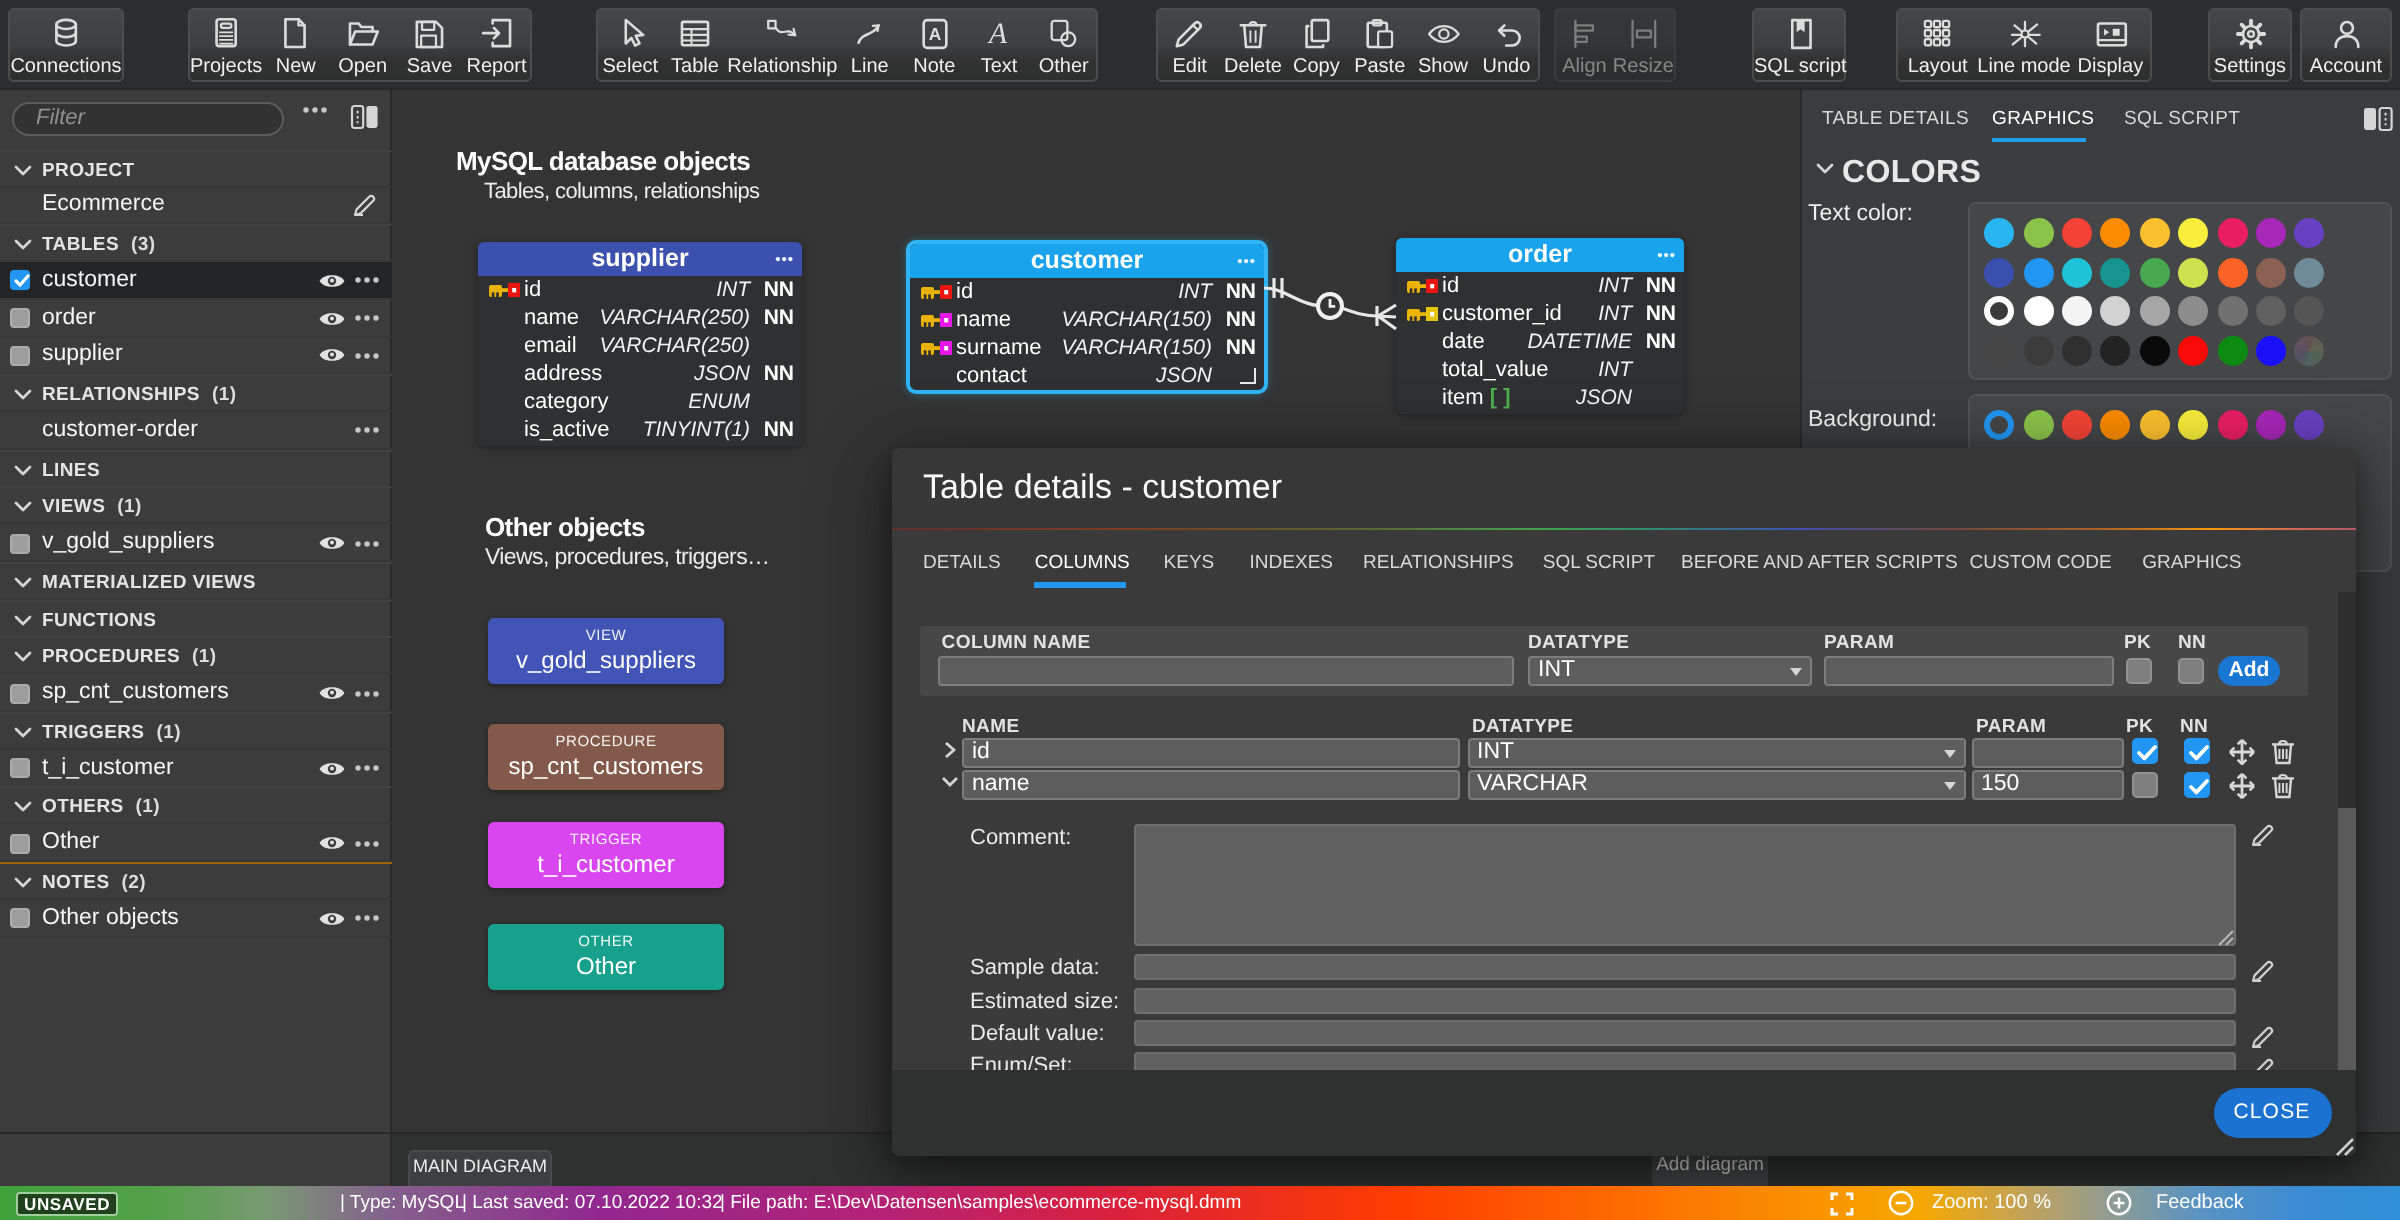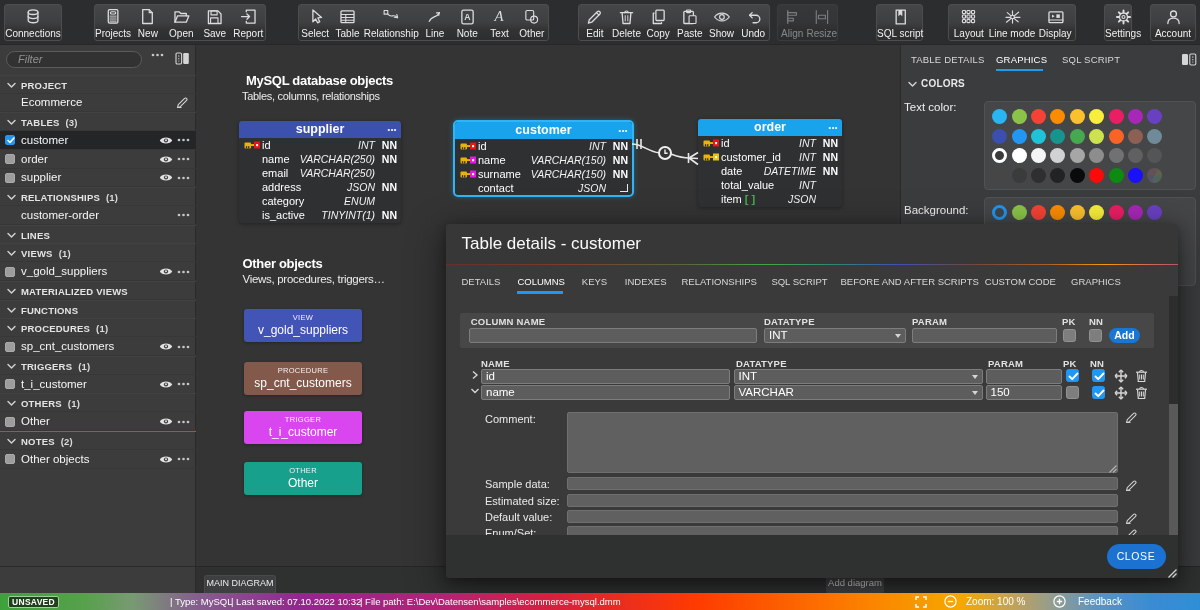--- a/index.html
+++ b/index.html
@@ -285,21 +285,21 @@
         <div class="titem" style="flex:1;">
           <svg width="23" height="23" viewBox="0 0 23 23">
             <rect x="4" y="5.5" width="16" height="12.5" rx="1" stroke="#dcdcdc" stroke-width="1.5" fill="none" stroke-linecap="round" stroke-linejoin="round"></rect>
             <path d="M4 15 h16" stroke="#dcdcdc" stroke-width="1.3" fill="none" stroke-linecap="round" stroke-linejoin="round"></path>
             <path d="M7.5 8.5 l3 2 -3 2 Z" fill="#dcdcdc" stroke="none"></path>
             <rect x="12.5" y="8.5" width="4" height="4" fill="#dcdcdc"></rect>
           </svg>
           <div class="tlabel">Display</div>
         </div>
       </div>
-      <div class="tgroup" style="left:1104px;width:28px;">
+      <div class="tgroup" style="left:1104px;width:42px;">
         <div class="titem" style="flex:1;">
           <svg width="23" height="23" viewBox="0 0 23 23">
             <circle cx="11.5" cy="11.5" r="4.6" stroke="#dcdcdc" stroke-width="1.5" fill="none" stroke-linecap="round" stroke-linejoin="round"></circle>
             <circle cx="11.5" cy="11.5" r="1.7" stroke="#dcdcdc" stroke-width="1.3" fill="none" stroke-linecap="round" stroke-linejoin="round"></circle>
             <path d="M16.80 11.50 L19.10 11.50" stroke="#dcdcdc" stroke-width="2.2" stroke-linecap="round"></path>
             <path d="M15.25 15.25 L16.87 16.87" stroke="#dcdcdc" stroke-width="2.2" stroke-linecap="round"></path>
             <path d="M11.50 16.80 L11.50 19.10" stroke="#dcdcdc" stroke-width="2.2" stroke-linecap="round"></path>
             <path d="M7.75 15.25 L6.13 16.87" stroke="#dcdcdc" stroke-width="2.2" stroke-linecap="round"></path>
             <path d="M6.20 11.50 L3.90 11.50" stroke="#dcdcdc" stroke-width="2.2" stroke-linecap="round"></path>
             <path d="M7.75 7.75 L6.13 6.13" stroke="#dcdcdc" stroke-width="2.2" stroke-linecap="round"></path>
@@ -587,21 +587,21 @@
             <circle cx="2" cy="2" r="1.35" fill="#c7c7c7"></circle>
             <circle cx="6.5" cy="2" r="1.35" fill="#c7c7c7"></circle>
             <circle cx="11" cy="2" r="1.35" fill="#c7c7c7"></circle>
           </svg>
         </span>
         <span class="stext sitem">Other objects</span>
       </div>
       <div class="abs" style="left:0;top:521px;width:196px;border-top:1px solid #2a2a2a;height:0;"></div>
     </div>
 <div id="canvas">
-      <div class="h1" style="left:50px;top:27.5px;">MySQL database objects</div>
+      <div class="h1" style="left:32px;top:27.5px;">MySQL database objects</div>
       <div class="h2" style="left:46px;top:44.5px;">Tables, columns, relationships</div>
       <div class="dbtable" style="left:43px;top:75.5px;width:162px;height:102.2px;">
         <div class="dbhead" style="background:#3c50ae;">supplier<span class="hdots">•••</span></div>
         <div class="dbrow">
           <span class="keyic">
             <svg width="16" height="10" viewBox="0 0 16 10">
               <rect x="0.5" y="2.5" width="6.5" height="6" rx="1" fill="#eab308"></rect>
               <rect x="1.9" y="6.2" width="1.3" height="2.3" fill="#2f3032"></rect>
               <rect x="4.1" y="6.2" width="1.3" height="2.3" fill="#2f3032"></rect>
               <rect x="6.5" y="4.1" width="3.8" height="1.9" fill="#eab308"></rect>
@@ -780,21 +780,21 @@
           <rect x="1" y="1" width="6" height="11" rx="1.2" fill="#d5d5d5"></rect>
           <rect x="8.8" y="1" width="6" height="11" rx="1.2" stroke="#d5d5d5" stroke-width="1.1" fill="none"></rect>
           <path d="M11.8 3.4 v6.2" stroke="#d5d5d5" stroke-width="1" stroke-dasharray="1.3 1.3"></path>
         </svg>
       </div>
       <div class="abs" style="left:7px;top:36px;">
         <svg width="9" height="7" viewBox="0 0 9 7">
           <path d="M1 1.5 L4.5 5 L8 1.5" stroke="#d5d5d5" stroke-width="1.4" fill="none" stroke-linecap="round" stroke-linejoin="round"></path>
         </svg>
       </div>
-      <div class="abs" style="left:20px;top:33px;font-size:10px;font-weight:bold;color:#e8e8e8;letter-spacing:.2px;">COLORS</div>
+      <div class="abs" style="left:20px;top:33px;font-size:16px;font-weight:bold;color:#e8e8e8;letter-spacing:.2px;">COLORS</div>
       <div class="abs" style="left:3px;top:56px;font-size:11.5px;color:#efefef;">Text color:</div>
       <div class="swatchbox" style="top:56px;height:89px;">
         <div class="sw" style="left:7.2px;top:7.3px;background:#29b5f2;"></div>
         <div class="sw" style="left:26.6px;top:7.3px;background:#8bc34a;"></div>
         <div class="sw" style="left:46.0px;top:7.3px;background:#f44336;"></div>
         <div class="sw" style="left:65.4px;top:7.3px;background:#fb8c00;"></div>
         <div class="sw" style="left:84.8px;top:7.3px;background:#fbc02d;"></div>
         <div class="sw" style="left:104.2px;top:7.3px;background:#f8ee3b;"></div>
         <div class="sw" style="left:123.6px;top:7.3px;background:#e91e63;"></div>
         <div class="sw" style="left:143.0px;top:7.3px;background:#a727b8;"></div>

